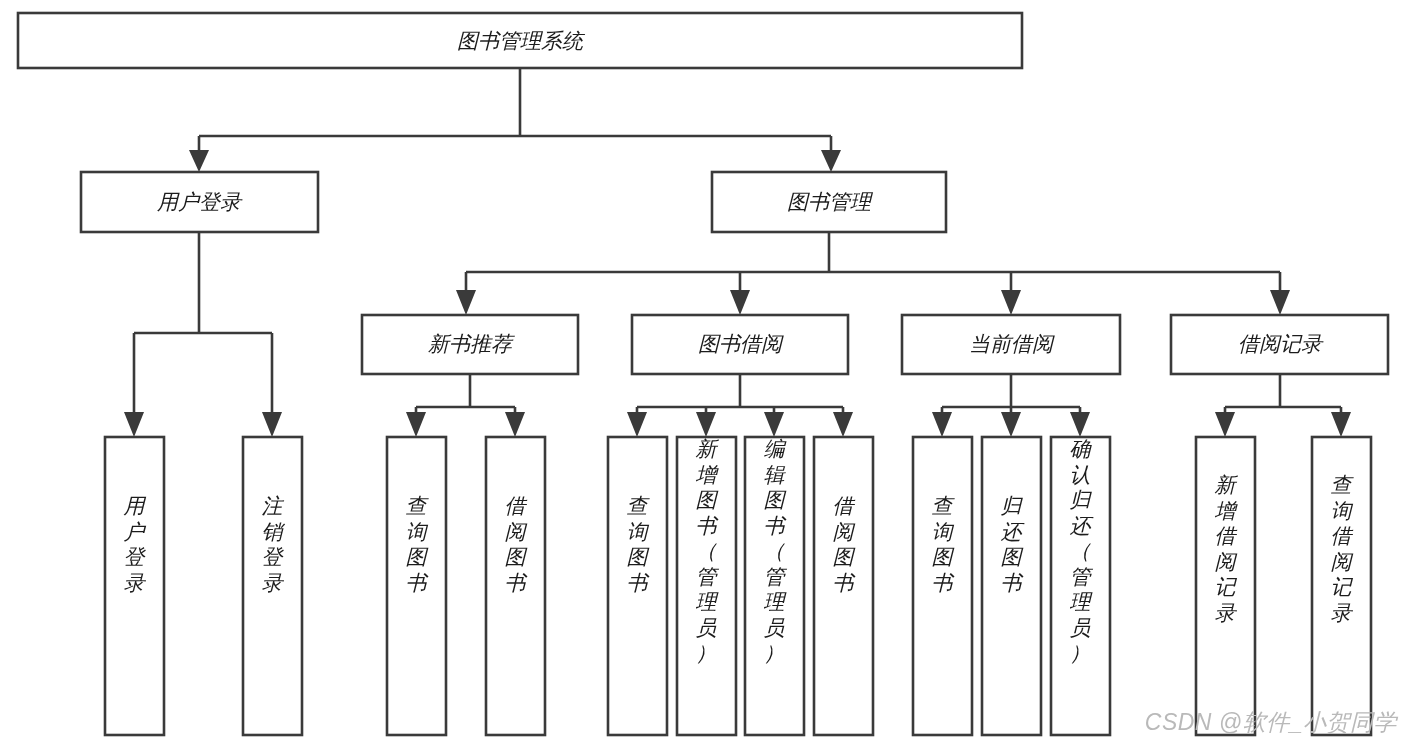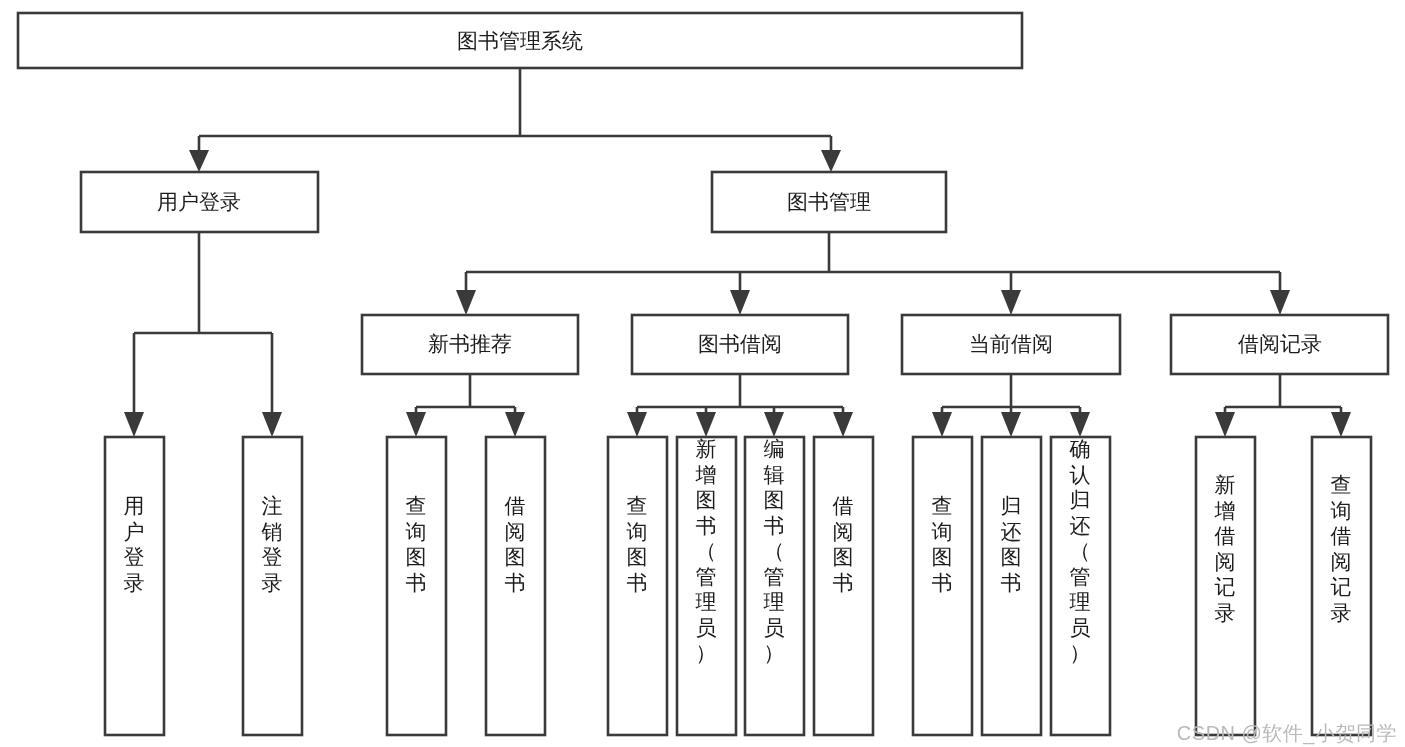--- a/index.html
+++ b/index.html
@@ -11,20 +11,21 @@
     width: 1405px;
     height: 747px;
     overflow: hidden;
     font-family: "Liberation Sans", "DejaVu Sans", sans-serif;
   }
   #diagram-root {
     position: relative;
     width: 1405px;
     height: 747px;
     background: #ffffff;
+    font-style: italic;
   }
   svg#tree-svg {
     position: absolute;
     left: 0;
     top: 0;
     width: 1405px;
     height: 747px;
   }
   .node-box {
     fill: #ffffff;
@@ -50,23 +51,23 @@
   }
   .node-label-v {
     font-family: "Liberation Sans", "DejaVu Sans", sans-serif;
     font-size: 21px;
     fill: #1c1c1c;
     text-anchor: middle;
   }
   .watermark {
     position: absolute;
     right: 8px;
-    bottom: 0;
-    font-family: "Liberation Sans", "DejaVu Sans", sans-serif;
-    font-size: 20px;
+    bottom: 9px;
+    font-family: "Liberation Sans", "DejaVu Sans", sans-serif;
+    font-size: 23px;
     color: #b9b9b9;
     letter-spacing: 0.5px;
     white-space: nowrap;
     user-select: none;
   }
 </style>
 </head>
 <body>
 
 <div id="diagram-root">

